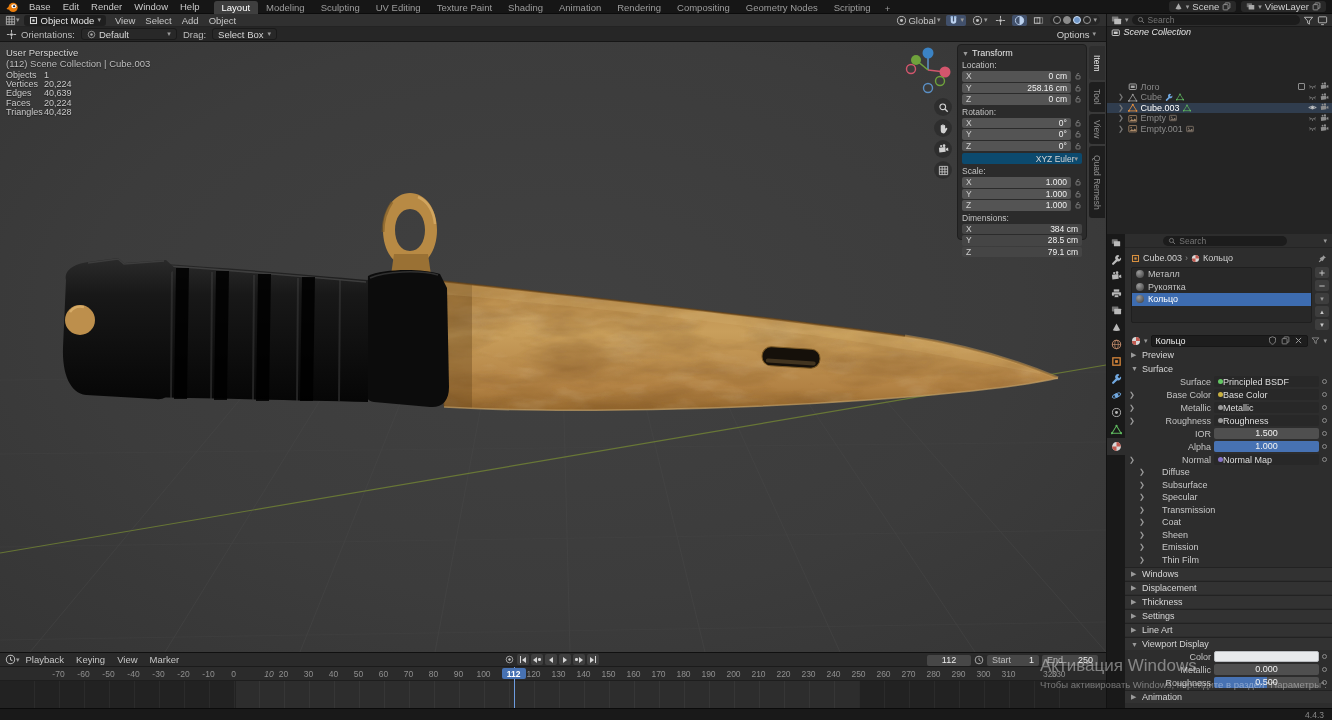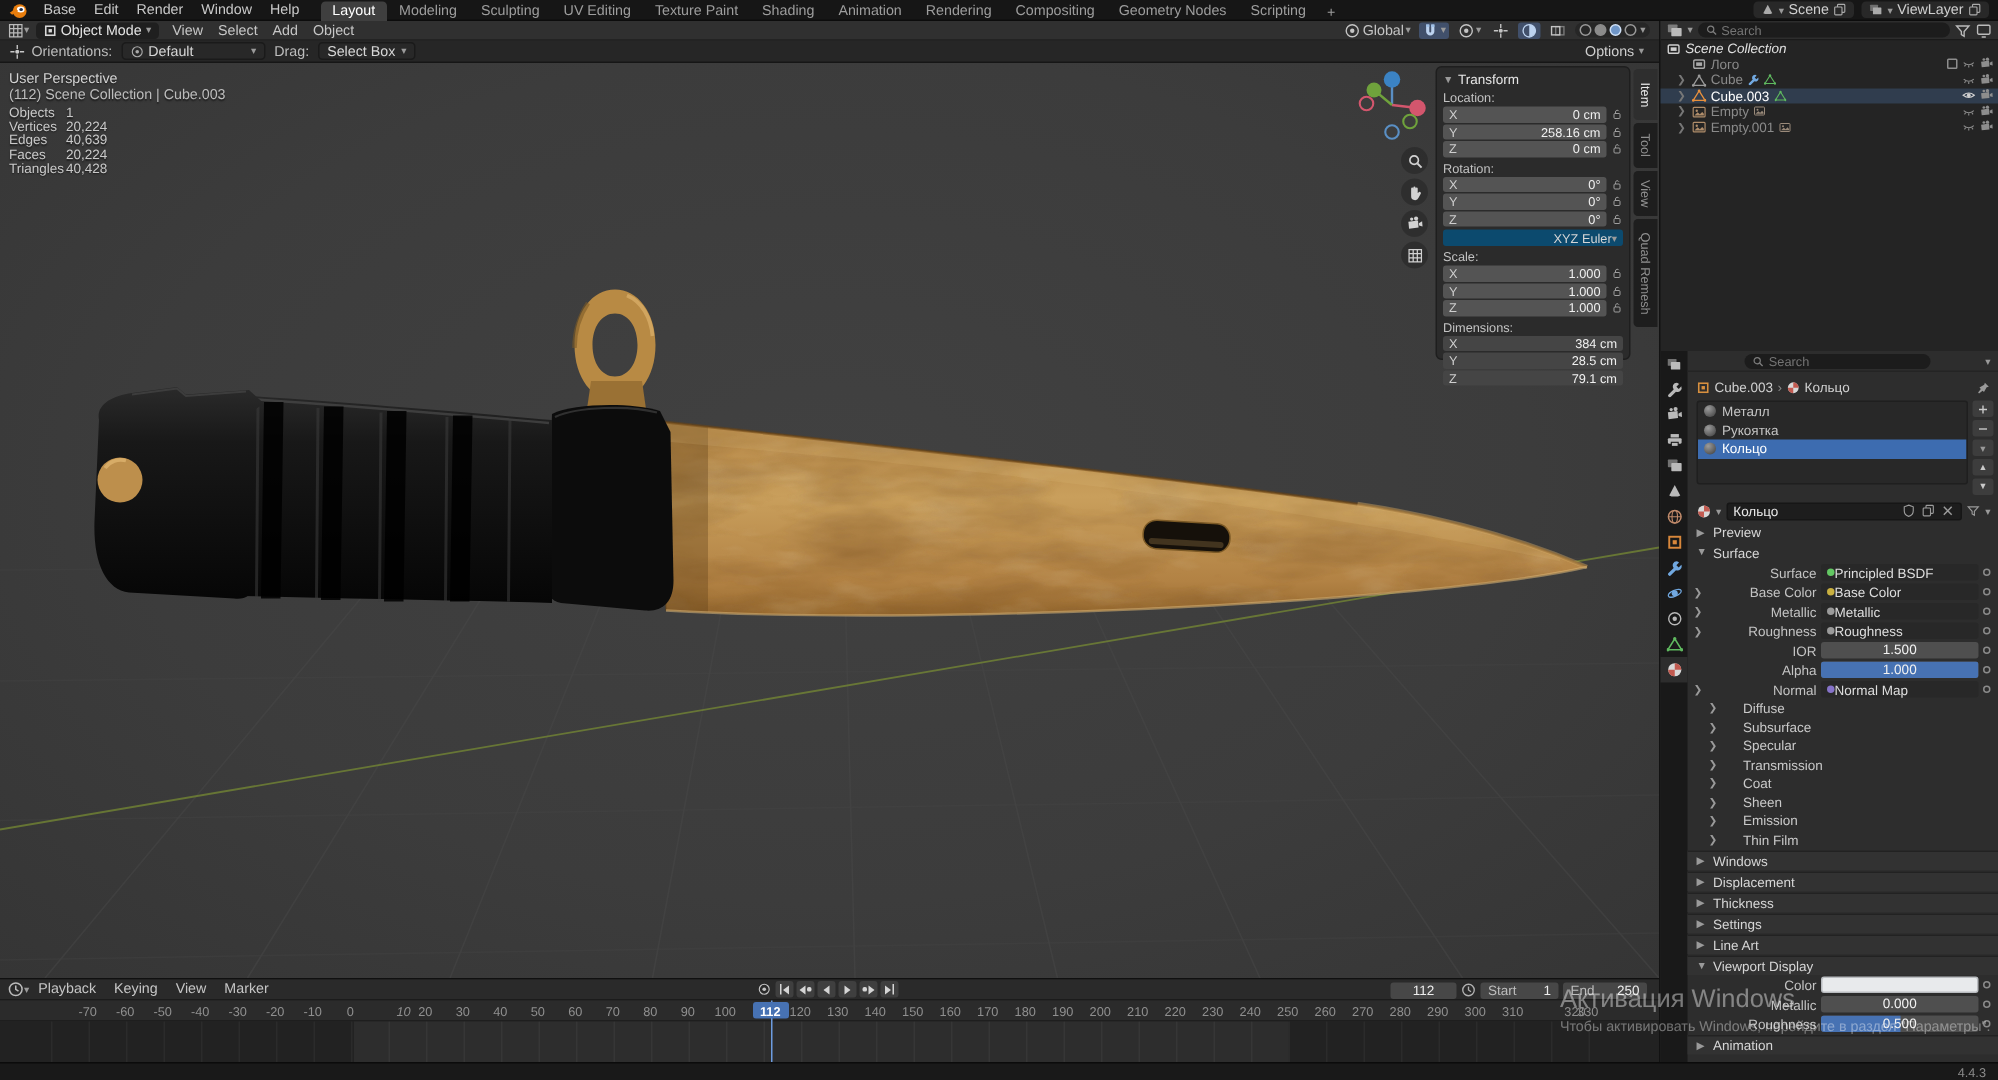--- a/index.html
+++ b/index.html
@@ -711,21 +711,21 @@
         <use href="#s-screen"></use>
       </svg>
   </div>
   <div id="out-rows">
       <div class="orow" style="padding-left: 4px;">
         <svg class="ic" style="width: 9.5px; height: 9.5px; color: rgb(207, 207, 207);">
           <use href="#s-coll"></use>
         </svg>
         <span class="nm" style="color: rgb(224, 224, 224); font-style: italic;">Scene Collection</span>
       </div>
-      <div class="orow dim" style="padding-left: 10px;">
+      <div class="orow dim" style="padding-left: 10px; margin-top: 44px;">
         <span class="oarrow"></span>
         <svg class="ic" style="width: 9.5px; height: 9.5px; color: rgb(169, 169, 169);">
           <use href="#s-coll"></use>
         </svg>
         <span class="nm">Лого</span>
         <span class="spc"></span>
         <span style="width: 7px; height: 7px; border: 1px solid rgb(141, 141, 141); border-radius: 1px;"></span>
         <svg class="ic" style="width: 9px; height: 9px; color: rgb(141, 141, 141);">
           <use href="#s-eyec"></use>
         </svg>

